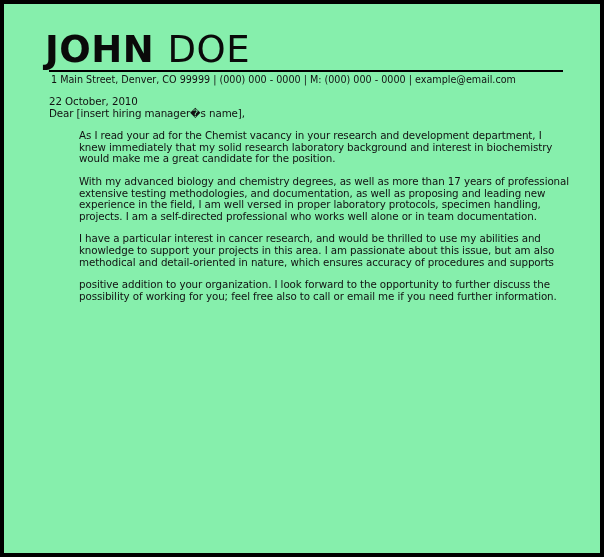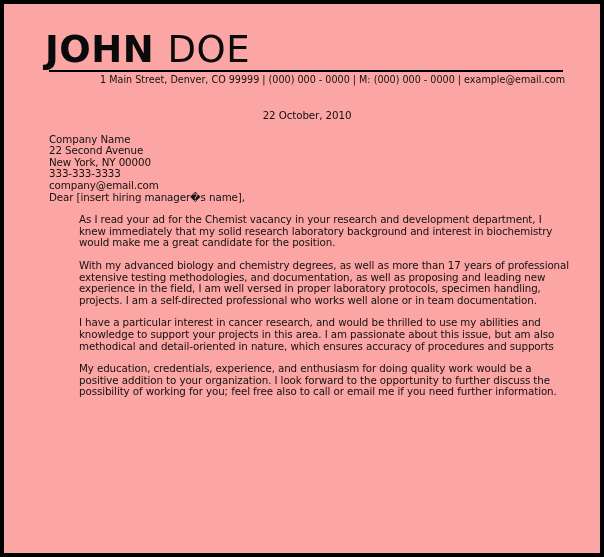--- a/index.html
+++ b/index.html
@@ -6,47 +6,47 @@
   body {
     width: 604px; height: 557px; overflow: hidden;
     background: #ffffff;
     font-family: "DejaVu Sans", "Liberation Sans", sans-serif;
     color: #111111;
   }
   .frame {
     position: absolute; left: 0; top: 0;
     width: 596px; height: 549px;
     border: 4px solid #000000;
-    background: #fca5a5;
+    background: #86efac;
   }
   .page {
     position: absolute; left: 41px; top: 26px; width: 520px;
   }
   .title {
     margin: 0; padding: 0;
     font-size: 37px; line-height: 40px;
     letter-spacing: 0.5px;
     color: #0a0a0a;
     white-space: nowrap;
   }
   .title .first { font-weight: bold; }
   .title .last { font-weight: normal; }
   .rule {
     width: 514px; height: 2px; background: #000000;
     margin-top: 0px; margin-left: 4px;
   }
   .contact {
     font-size: 9.6px; line-height: 13px; margin-left: 6px; margin-top: 1px;
-    white-space: nowrap; color: #111; text-align: right;
+    white-space: nowrap; color: #111;
   }
   .body-text {
     font-size: 10.3px; line-height: 11.6px; margin-left: 4px;
     letter-spacing: -0.1px;
   }
-  .date { margin-top: 24px; text-align: center; }
+  .date { margin-top: 10px; }
   .recipient { margin-top: 12px; }
   .recipient div { white-space: nowrap; }
   .salutation { }
   .para { margin-top: 11px; white-space: nowrap; margin-left: 30px; }
   .para div { white-space: nowrap; }
 </style>
 </head>
 <body>
 
 <div class="frame">
@@ -54,27 +54,20 @@
 
     <h1 class="title"><span class="first">JOHN</span> <span class="last">DOE</span></h1>
 
     <div class="rule"></div>
 
     <div class="contact">1 Main Street, Denver, CO 99999  |  (000) 000 - 0000  |  M: (000) 000 - 0000  |  example@email.com</div>
 
     <div class="body-text">
       <div class="date">22 October, 2010</div>
 
-      <div class="recipient">
-        <div>Company Name</div>
-        <div>22 Second Avenue</div>
-        <div>New York, NY 00000</div>
-        <div>333-333-3333</div>
-        <div>company@email.com</div>
-      </div>
 
       <div class="salutation">Dear [insert hiring manager�s name],</div>
 
       <div class="para">
         <div>As I read your ad for the Chemist vacancy in your research and development department, I</div>
         <div>knew immediately that my solid research laboratory background and interest in biochemistry</div>
         <div>would make me a great candidate for the position.</div>
       </div>
 
       <div class="para">
@@ -84,20 +77,19 @@
         <div>projects. I am a self-directed professional who works well alone or in team documentation.</div>
       </div>
 
       <div class="para">
         <div>I have a particular interest in cancer research, and would be thrilled to use my abilities and</div>
         <div>knowledge to support your projects in this area. I am passionate about this issue, but am also</div>
         <div>methodical and detail-oriented in nature, which ensures accuracy of procedures and supports</div>
       </div>
 
       <div class="para">
-        <div>My education, credentials, experience, and enthusiasm for doing quality work would be a</div>
         <div>positive addition to your organization. I look forward to the opportunity to further discuss the</div>
         <div>possibility of working for you; feel free also to call or email me if you need further information.</div>
       </div>
     </div>
 
   </div>
 </div>
 
 </body></html>

